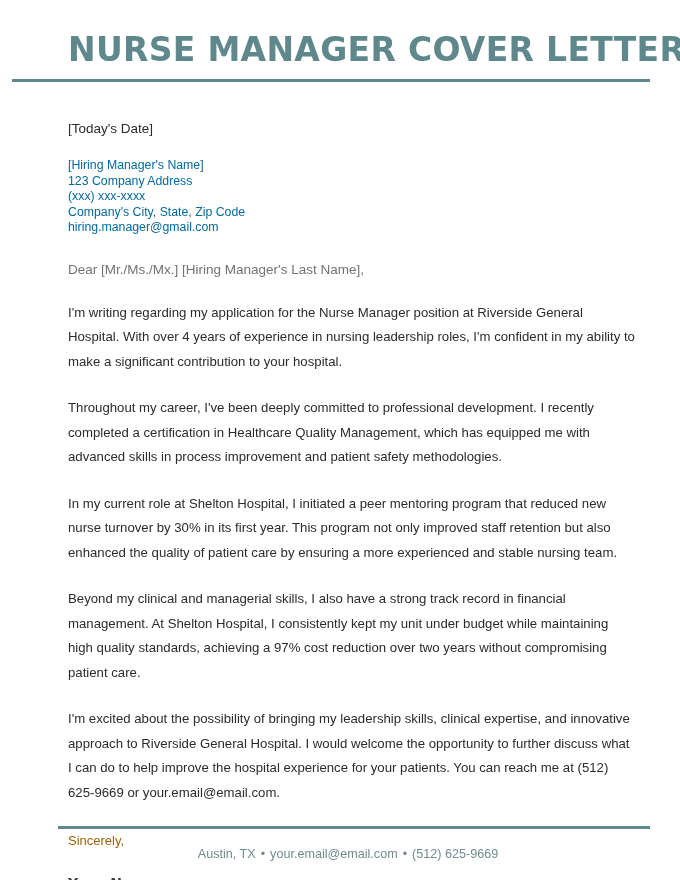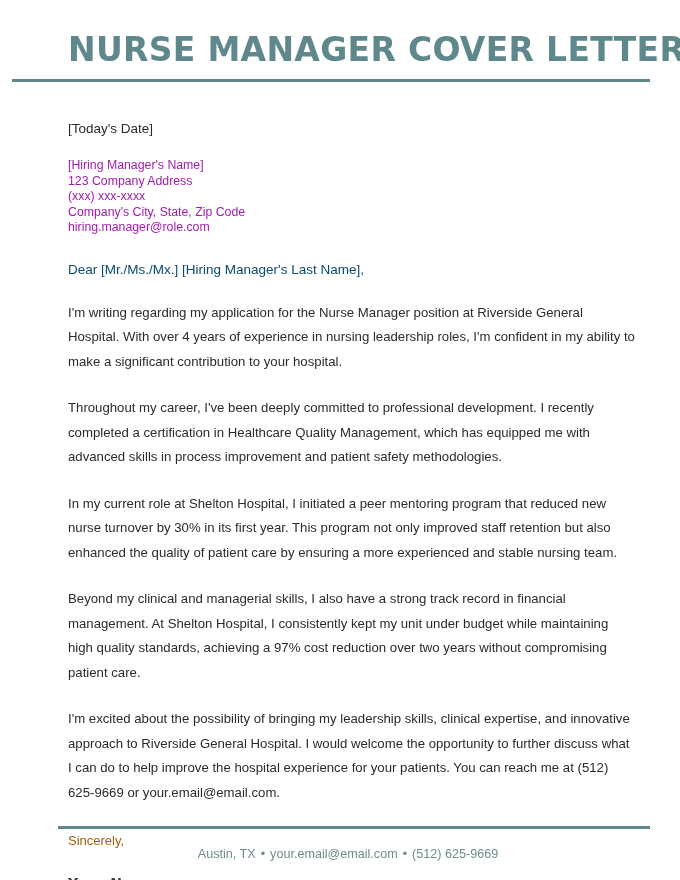--- a/index.html
+++ b/index.html
@@ -54,31 +54,31 @@
     margin-top: 38px;
     font-size: 13.5px;
     line-height: 18px;
     color: #2b2b2b;
   }
 
   .recipient {
     margin-top: 20px;
     font-size: 12.3px;
     line-height: 15.5px;
-    color: #a21caf;
+    color: #0369a1;
   }
   .recipient div {
     white-space: nowrap;
   }
 
   .salutation {
     margin-top: 24px;
     font-size: 13.5px;
     line-height: 19px;
-    color: #0c4a6e;
+    color: #737373;
   }
 
   .para {
     margin-top: 22px;
     font-size: 13.2px;
     line-height: 24.5px;
     color: #2b2b2b;
     text-align: left;
   }
 
@@ -137,21 +137,21 @@
 
   <div class="letter">
 
     <div class="date-line">[Today's Date]</div>
 
     <div class="recipient">
       <div>[Hiring Manager's Name]</div>
       <div>123 Company Address</div>
       <div>(xxx) xxx-xxxx</div>
       <div>Company's City, State, Zip Code</div>
-      <div>hiring.manager@role.com</div>
+      <div>hiring.manager@gmail.com</div>
     </div>
 
     <div class="salutation">Dear [Mr./Ms./Mx.] [Hiring Manager's Last Name],</div>
 
     <p class="para">I'm writing regarding my application for the Nurse Manager position at Riverside General Hospital. With over 4 years of experience in nursing leadership roles, I'm confident in my ability to make a significant contribution to your hospital.</p>
     <p class="para">Throughout my career, I've been deeply committed to professional development. I recently completed a certification in Healthcare Quality Management, which has equipped me with advanced skills in process improvement and patient safety methodologies.</p>
     <p class="para">In my current role at Shelton Hospital, I initiated a peer mentoring program that reduced new nurse turnover by 30% in its first year. This program not only improved staff retention but also enhanced the quality of patient care by ensuring a more experienced and stable nursing team.</p>
     <p class="para">Beyond my clinical and managerial skills, I also have a strong track record in financial management. At Shelton Hospital, I consistently kept my unit under budget while maintaining high quality standards, achieving a 97% cost reduction over two years without compromising patient care.</p>
     <p class="para">I'm excited about the possibility of bringing my leadership skills, clinical expertise, and innovative approach to Riverside General Hospital. I would welcome the opportunity to further discuss what I can do to help improve the hospital experience for your patients. You can reach me at (512) 625-9669 or your.email@email.com.</p>
 

